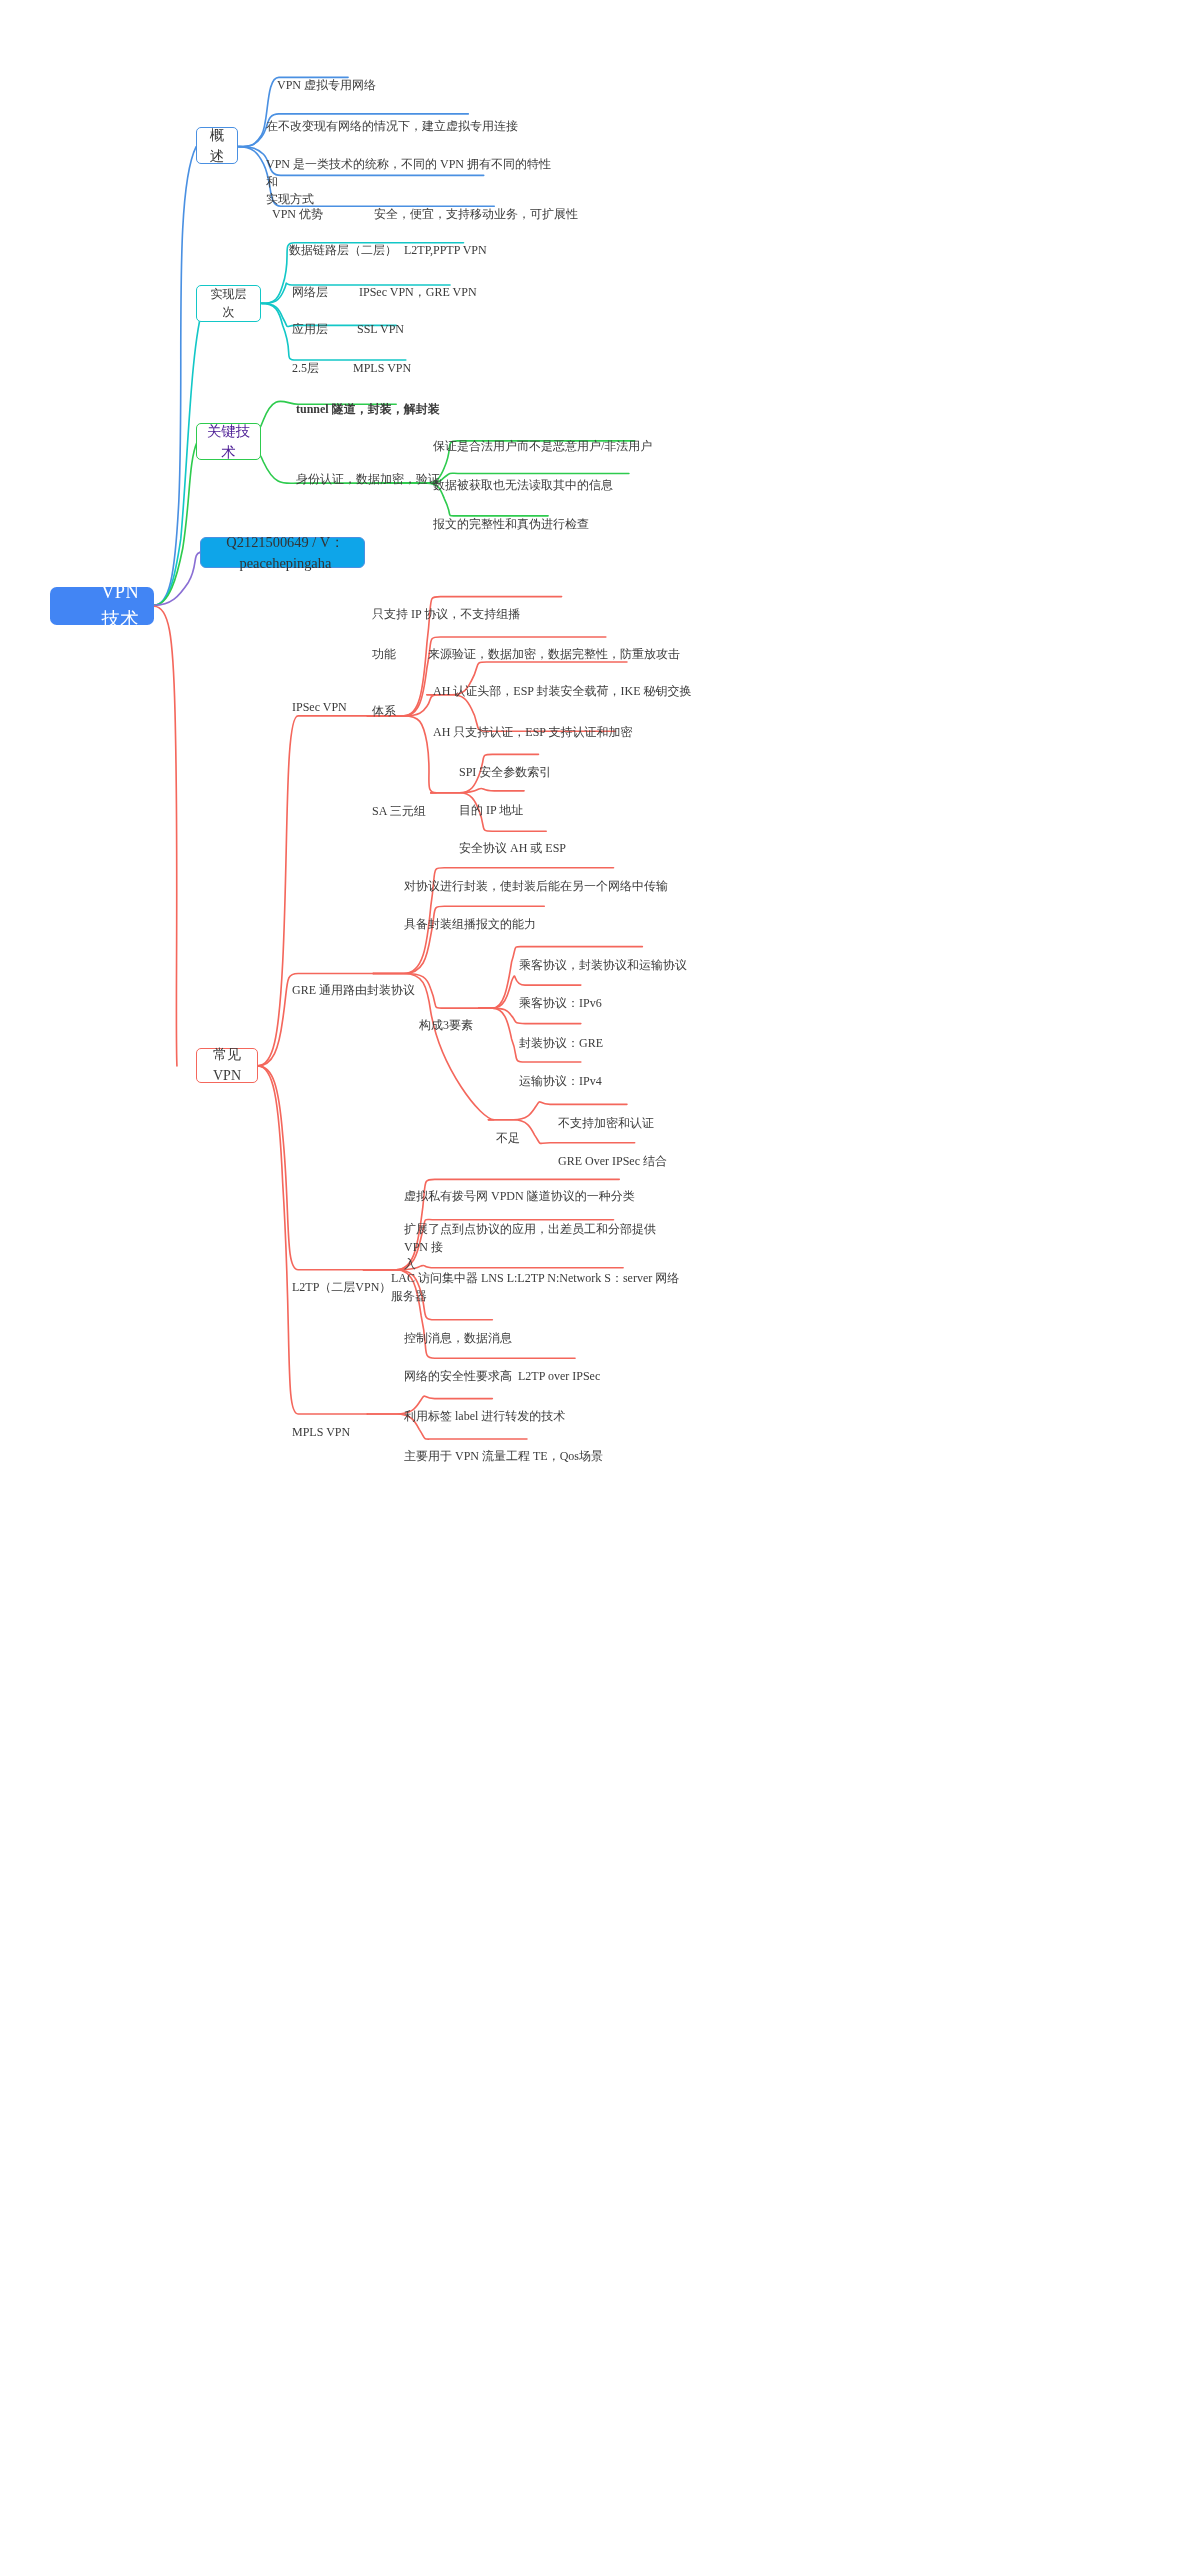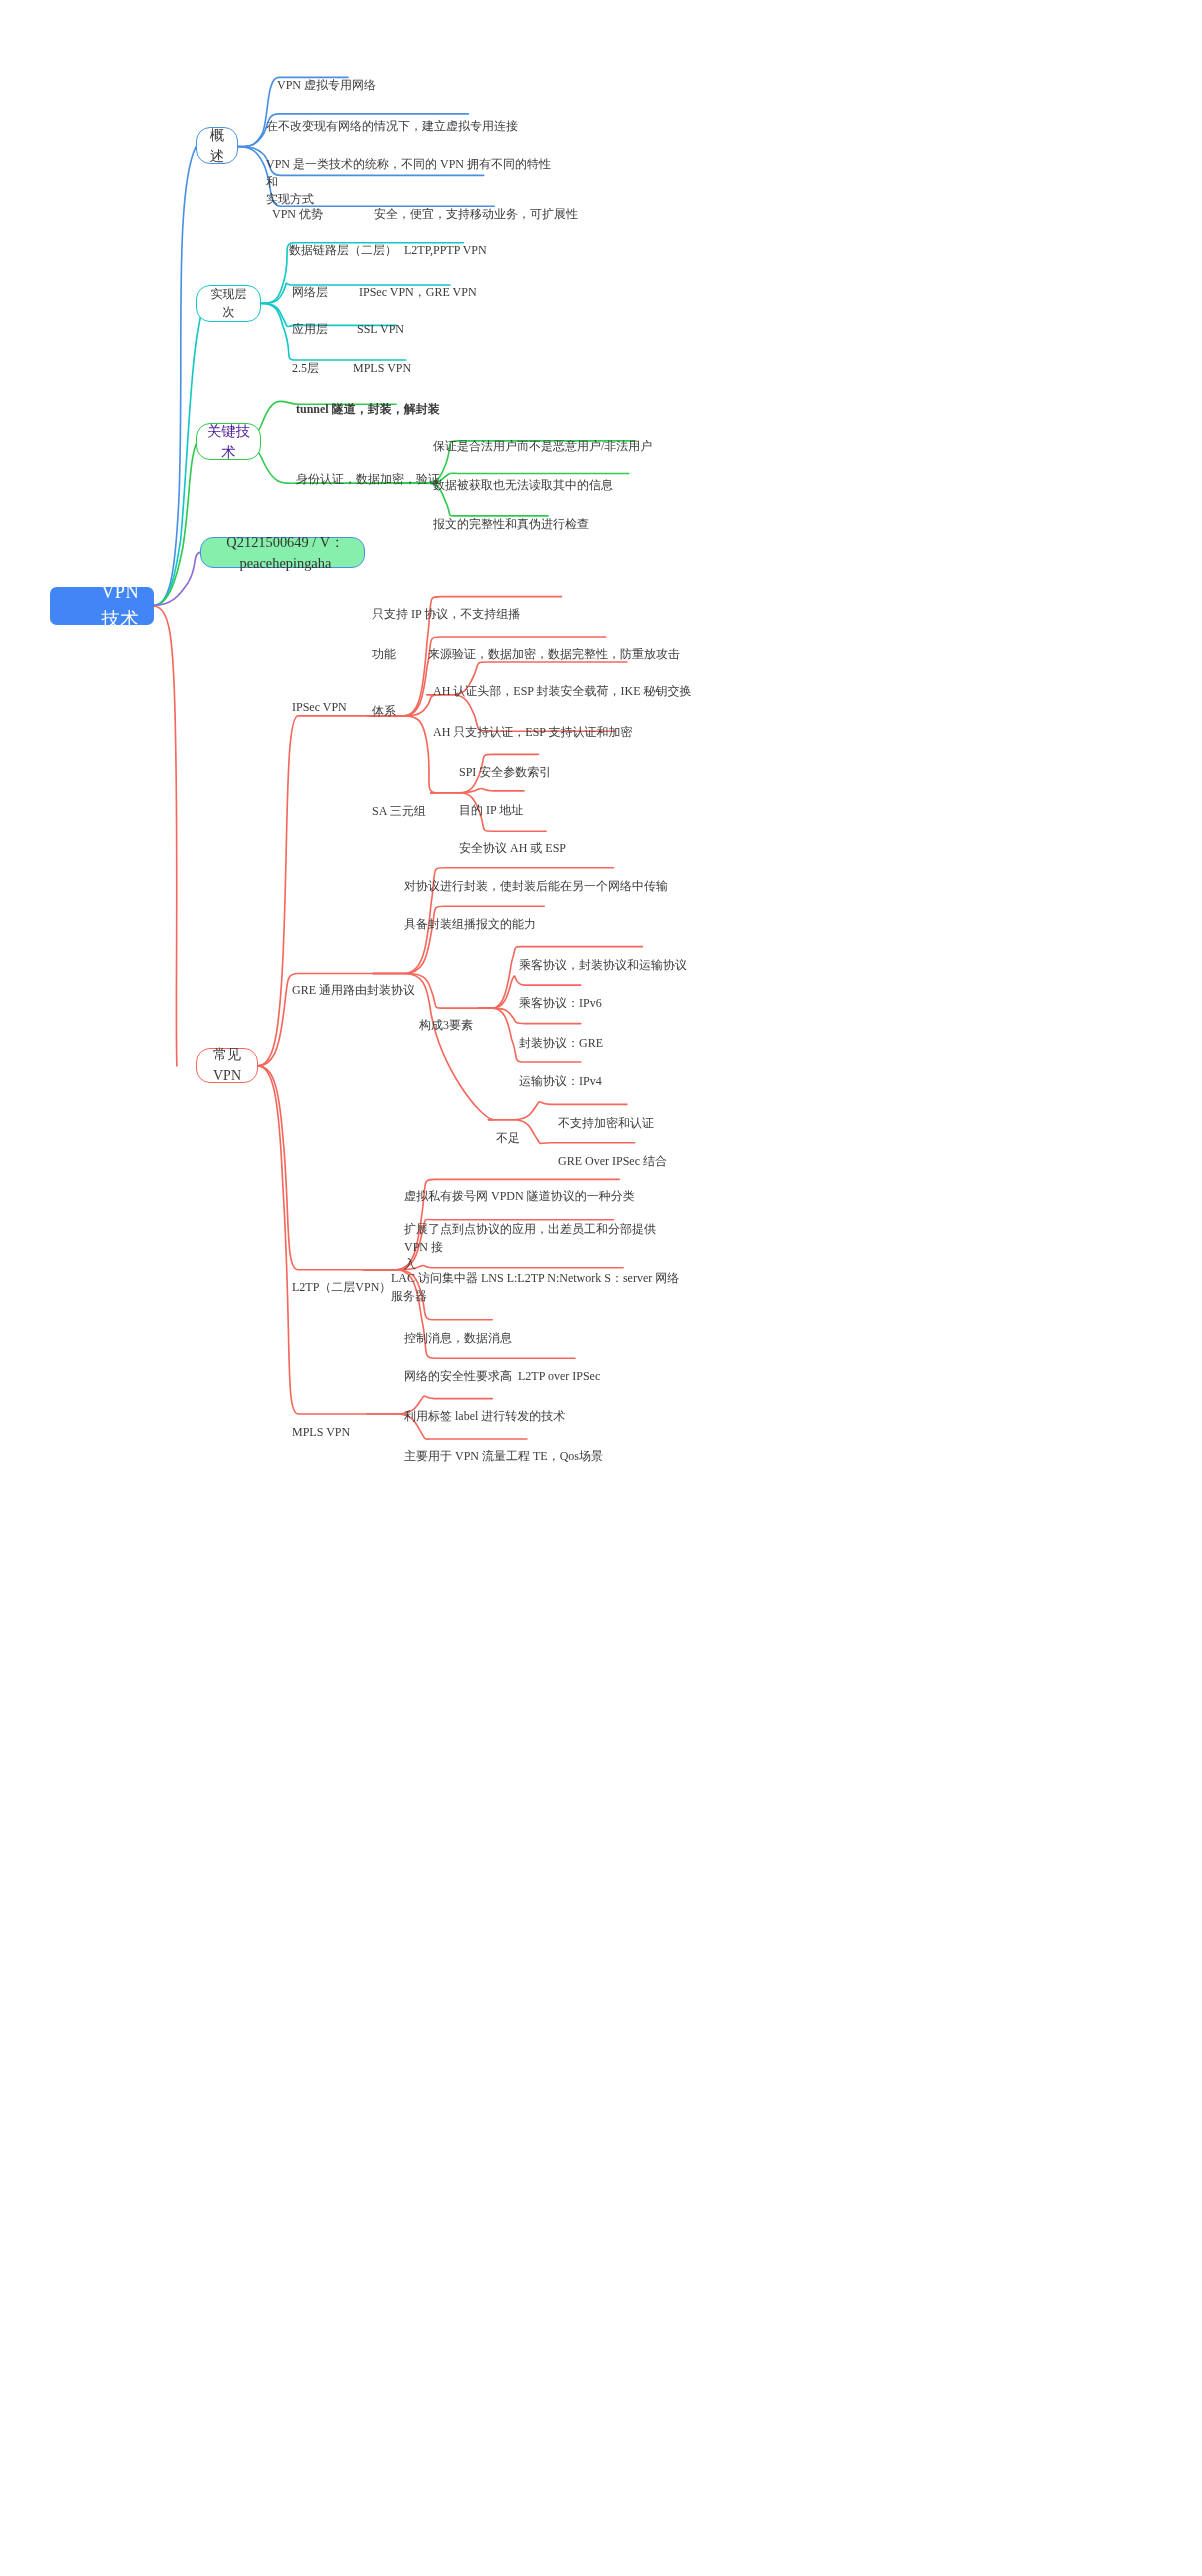--- a/index.html
+++ b/index.html
@@ -22,21 +22,21 @@
     pointer-events:none;
   }
   .node{
     position:absolute;
     box-sizing:border-box;
     white-space:pre-line;
     line-height:1.45;
   }
   
   .boxed{
-    border-radius:14px;
+    border-radius:5px;
     border:1.9px solid #4a90e2;
     background:#fff;
     text-align:center;
     display:flex;
     align-items:center;
     justify-content:center;
     padding:3.8px 9.6px;
   }
   .root{
     background:#4285f4;
@@ -44,24 +44,24 @@
     color:#fff;
     font-size:18.3px;
     border-radius:6.7px;
     letter-spacing:0.5px;
   }
   .b-blue{border-color:#4a90e2;color:#333;font-size:14.4px;}
   .b-teal{border-color:#13c7c7;color:#333;font-size:12px;}
   .b-green{border-color:#2ecb4e;color:#4c1d95;font-size:14.4px;}
   .b-purple{
     border-color:#4a90e2;
-    background:#86efac;
+    background:#0ea5e9;
     color:#333;
     font-size:14.4px;
-    border-radius:13px;
+    border-radius:6px;
     justify-content:flex-start;
     padding-left:15.4px;
   }
   
   .plain{
     font-size:12px;
     color:#3a3a3a;
   }
 </style>
 </head>

